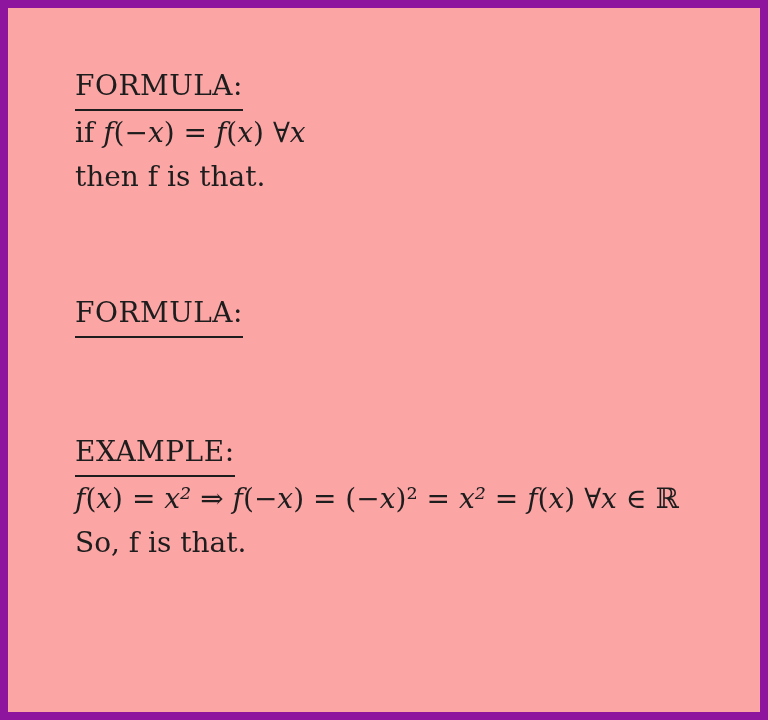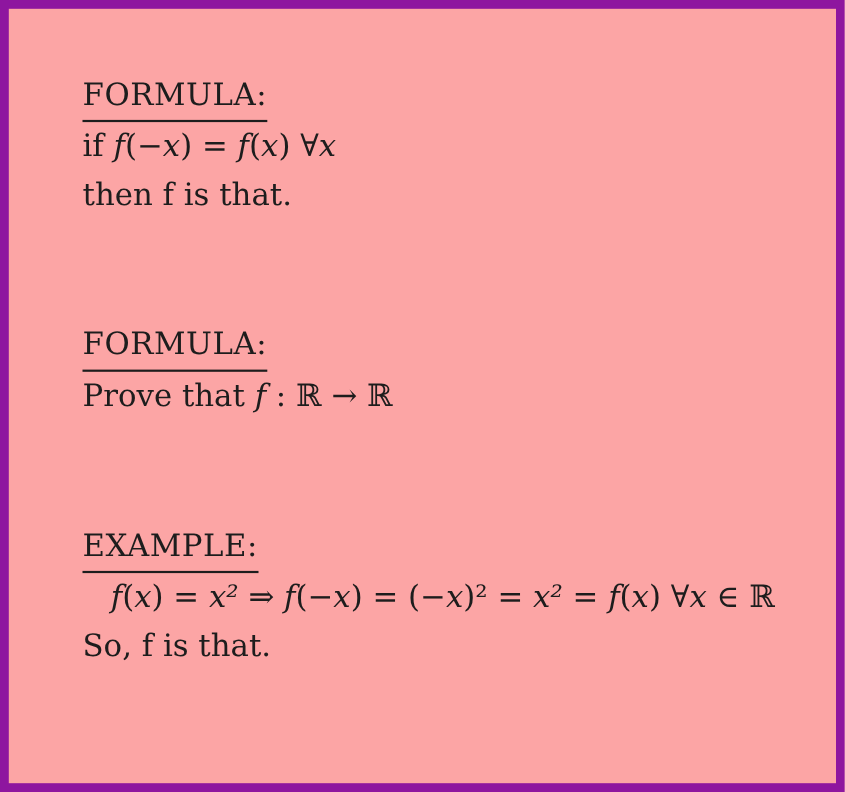--- a/index.html
+++ b/index.html
@@ -27,40 +27,39 @@
   .heading-line { white-space: nowrap; }
   .heading {
     display: inline-block;
     padding-bottom: 1px;
     border-bottom: 2px solid #1d1d1d;
     letter-spacing: 0.5px;
   }
   .math-line { white-space: nowrap; }
   .math-line .math-var { font-style: italic; }
   .math-line .rm { font-style: normal; }
-  .eq-line { letter-spacing: 0px; text-align: center; }
+  .eq-line { letter-spacing: 0px; }
 </style>
 </head>
 <body>
 
 <div class="frame">
 
   <div class="section">
     <div class="heading-line">
       <span class="heading">FORMULA:</span>
     </div>
     <div class="math-line"><span class="rm">if </span><span class="math-var">f</span><span class="rm">(−</span><span class="math-var">x</span><span class="rm">) = </span><span class="math-var">f</span><span class="rm">(</span><span class="math-var">x</span><span class="rm">) ∀</span><span class="math-var">x</span></div>
     <div class="math-line"><span class="rm">then f is that.</span></div>
   </div>
 
   <div class="section">
     <div class="heading-line">
       <span class="heading">FORMULA:</span>
     </div>
-    <div class="math-line"><span class="rm">Prove that </span><span class="math-var">f</span><span class="rm"> : ℝ → ℝ</span></div>
   </div>
 
   <div class="section">
     <div class="heading-line">
       <span class="heading">EXAMPLE:</span>
     </div>
     <div class="math-line eq-line"><span class="math-var">f</span><span class="rm">(</span><span class="math-var">x</span><span class="rm">) = </span><span class="math-var">x²</span><span class="rm"> ⇒ </span><span class="math-var">f</span><span class="rm">(−</span><span class="math-var">x</span><span class="rm">) = (−</span><span class="math-var">x</span><span class="rm">)² = </span><span class="math-var">x²</span><span class="rm"> = </span><span class="math-var">f</span><span class="rm">(</span><span class="math-var">x</span><span class="rm">) ∀</span><span class="math-var">x</span><span class="rm"> ∈ ℝ</span></div>
     <div class="math-line"><span class="rm">So, f is that.</span></div>
   </div>
 

